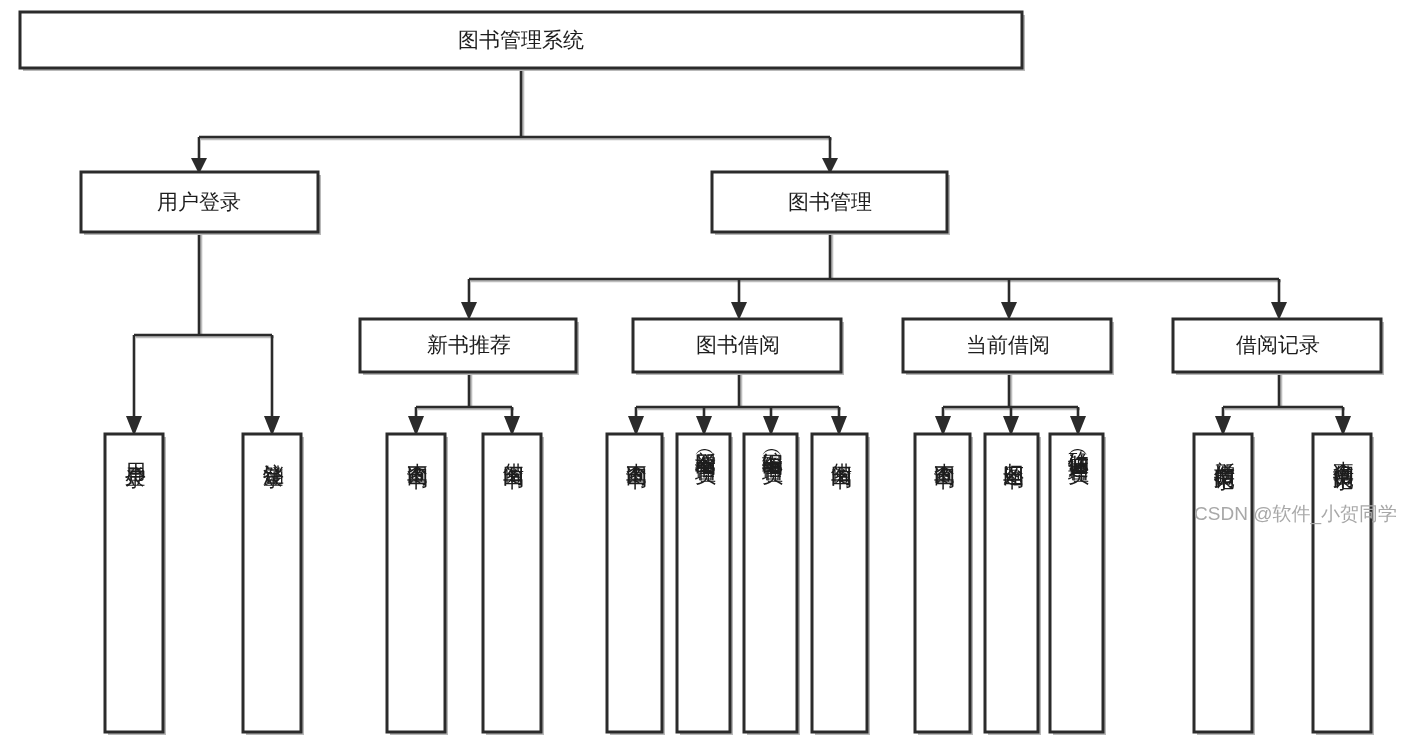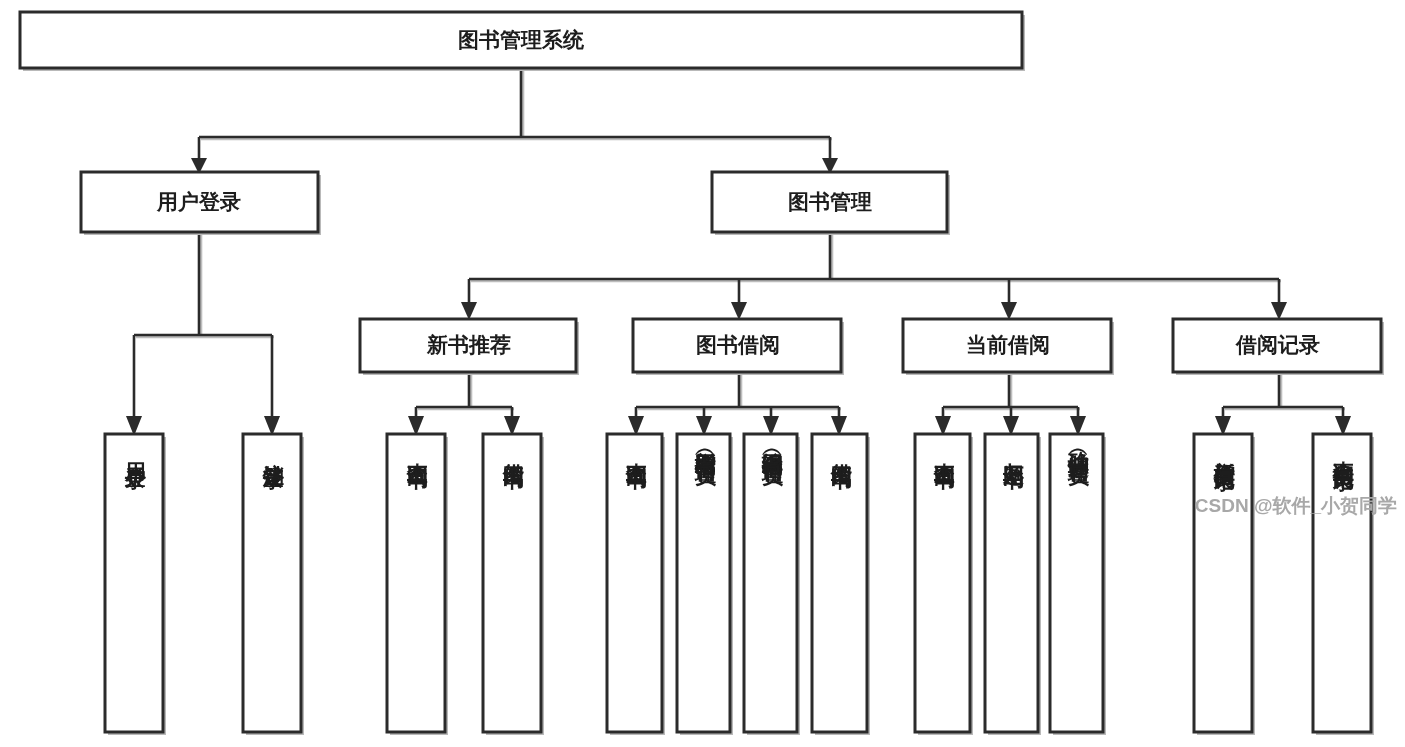--- a/index.html
+++ b/index.html
@@ -11,21 +11,20 @@
     width: 1405px;
     height: 747px;
     font-family: "Liberation Sans", "DejaVu Sans", sans-serif;
     overflow: hidden;
   }
   #diagram-root {
     position: relative;
     width: 1405px;
     height: 531px;
     background: #ffffff;
-    font-weight: bold;
   }
   svg.flow {
     position: absolute;
     top: 0;
     left: 0;
     width: 1405px;
     height: 747px;
     display: block;
   }
   .node-rect {
@@ -65,21 +64,21 @@
     fill: #1d1d1d;
     writing-mode: vertical-rl;
     text-orientation: upright;
     letter-spacing: 2px;
     dominant-baseline: middle;
     text-anchor: middle;
   }
   .watermark {
     position: absolute;
     right: 8px;
-    bottom: 12px;
+    bottom: 4px;
     font-family: "Liberation Sans", "DejaVu Sans", sans-serif;
     font-size: 19px;
     color: #a8a8a8;
     white-space: nowrap;
     user-select: none;
   }
 </style>
 </head>
 <body>
 

